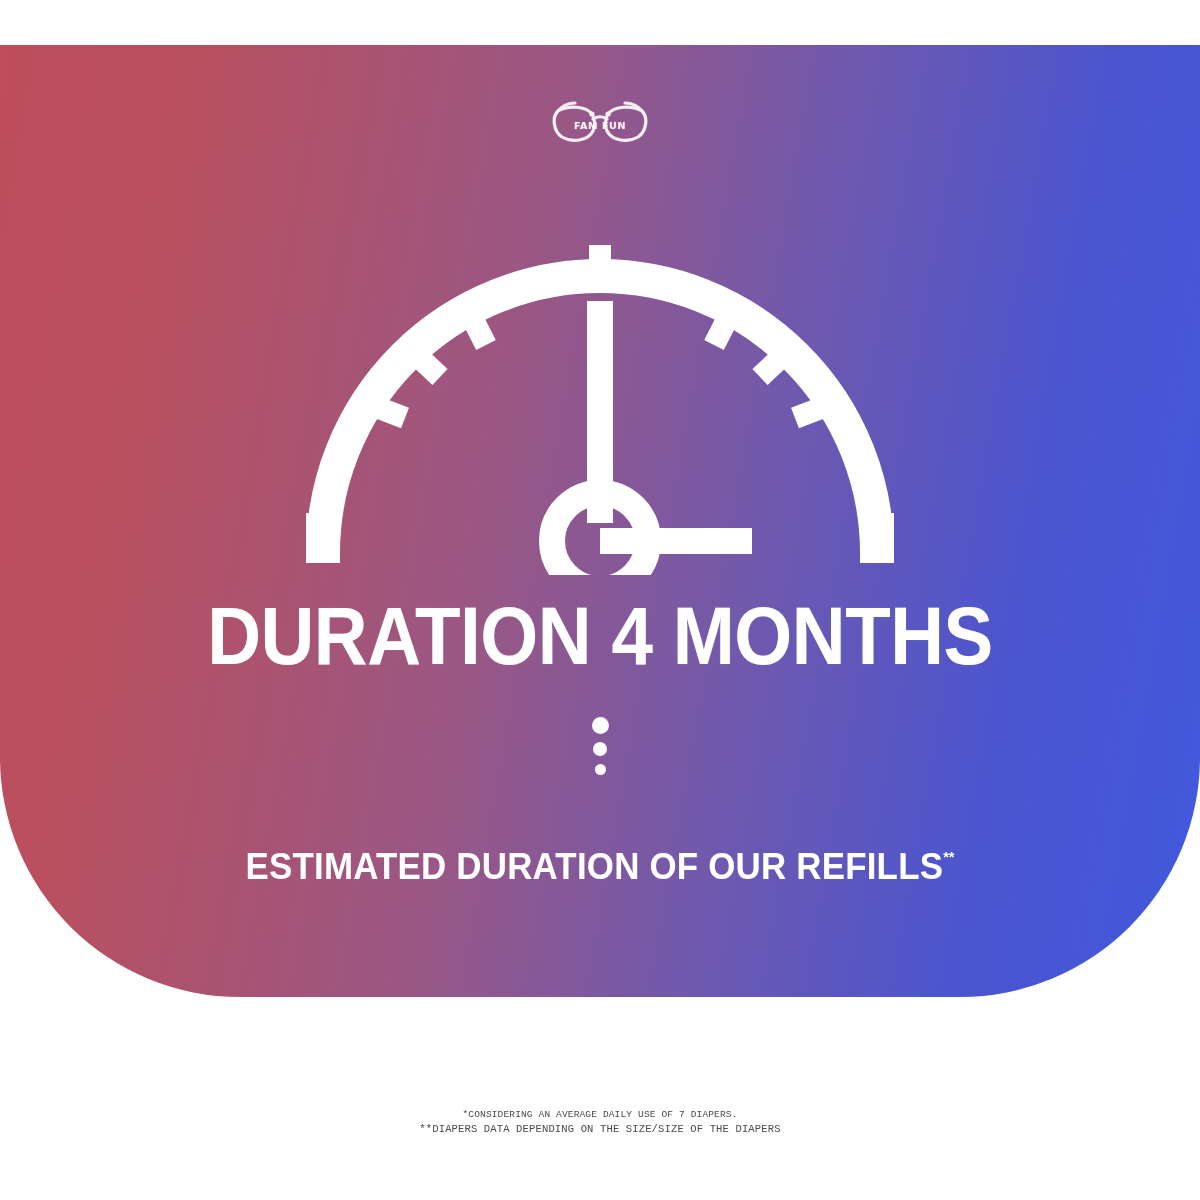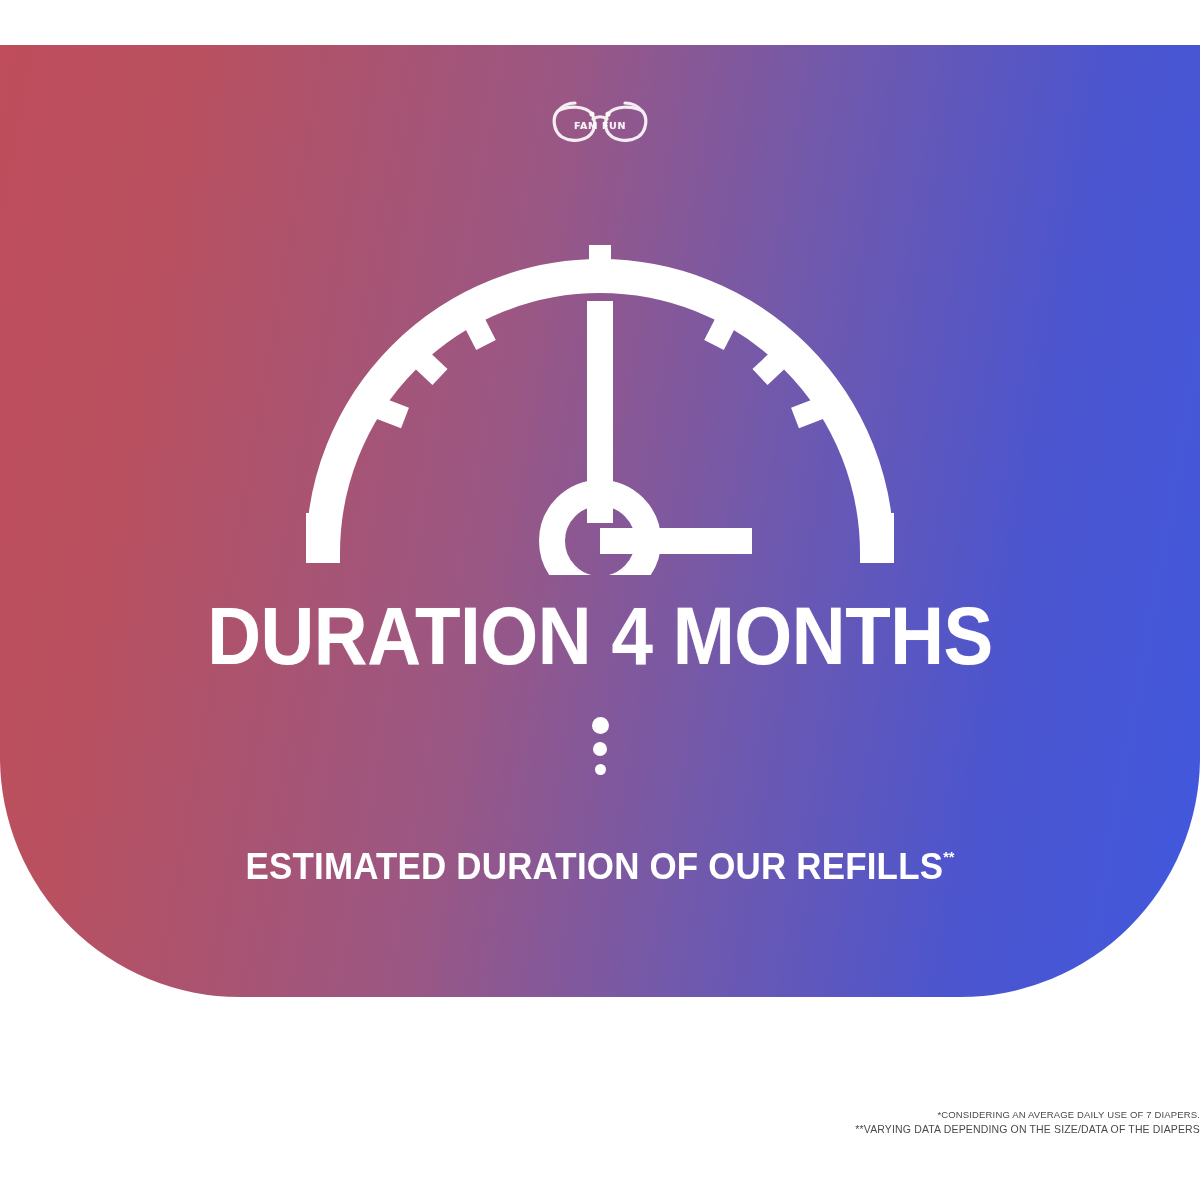--- a/index.html
+++ b/index.html
@@ -133,23 +133,23 @@
     position: relative;
     top: -4px;
   }
 
   
   #footnotes {
     position: absolute;
     left: 0;
     right: 0;
     top: 1062px;
-    text-align: right;
+    text-align: center;
     color: #4a4a4a;
-    font-family: Liberation Sans, sans-serif;
+    font-family: Liberation Mono, monospace;
     font-size: 10.5px;
     line-height: 15px;
     letter-spacing: 0.15px;
     white-space: nowrap;
   }
   #footnotes .fn-line { display: block; }
   #footnotes .fn-line.l1 { font-size: 9.5px; }
   #footnotes .fn-line.l2 { font-size: 10.5px; }
 </style>
 </head>
@@ -222,16 +222,16 @@
       <span class="dot d2"></span>
       <span class="dot d3"></span>
     </div>
 
     <div id="subheadline"><span>ESTIMATED DURATION OF OUR REFILLS</span><span class="sup">**</span></div>
 
   </div>
 
   <div id="footnotes">
     <span class="fn-line l1">*CONSIDERING AN AVERAGE DAILY USE OF 7 DIAPERS.</span>
-    <span class="fn-line l2">**VARYING DATA DEPENDING ON THE SIZE/DATA OF THE DIAPERS</span>
+    <span class="fn-line l2">**DIAPERS DATA DEPENDING ON THE SIZE/SIZE OF THE DIAPERS</span>
   </div>
 
 </div>
 
 </body></html>

